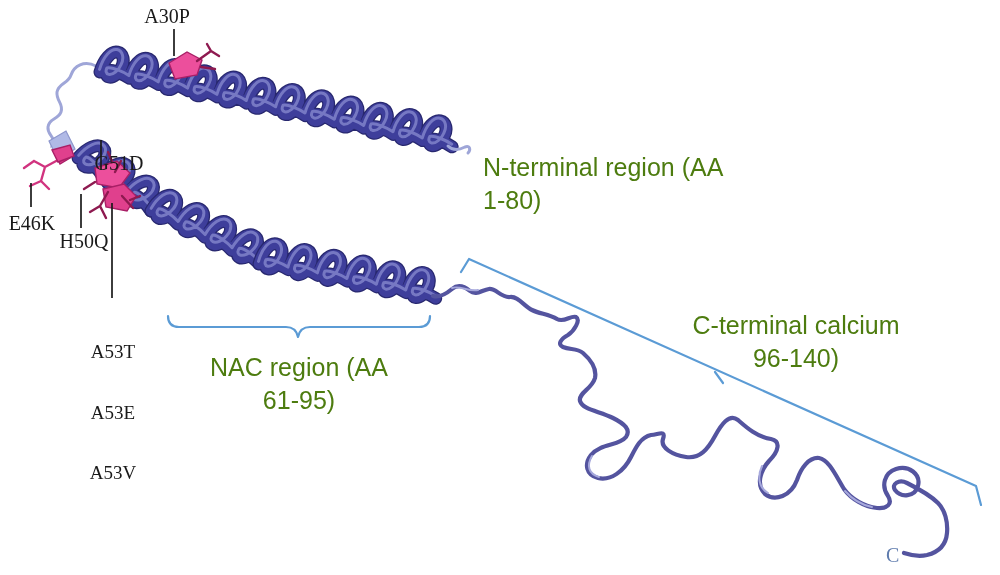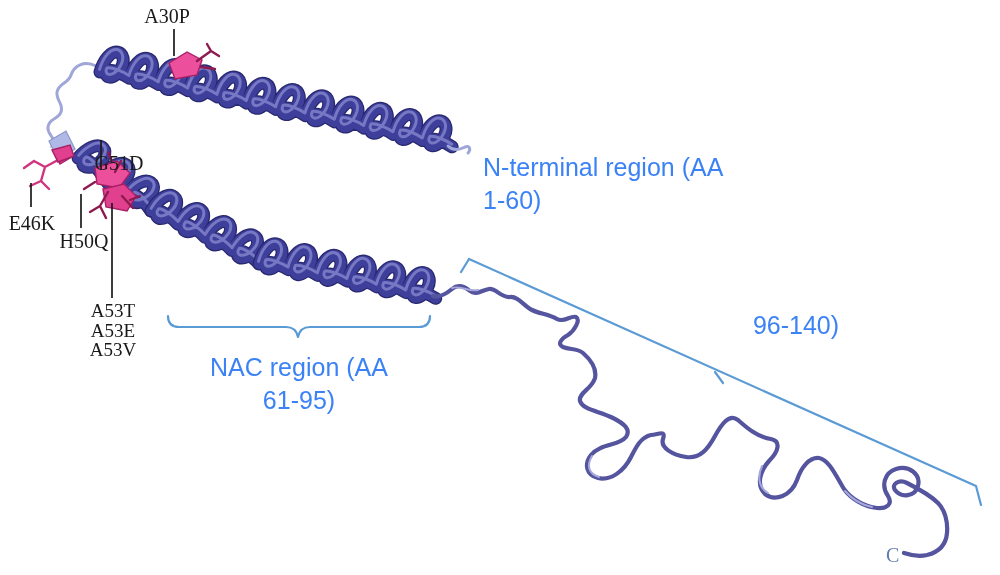--- a/index.html
+++ b/index.html
@@ -13,24 +13,24 @@
   .coil-hi{stroke:#a6a8dc;stroke-width:2;fill:none;stroke-linecap:round;}
   .connector{stroke:#9fa6d8;stroke-width:3;fill:none;stroke-linecap:round;}
   .bracket{stroke:#5b9bd5;stroke-width:2.2;fill:none;stroke-linecap:round;stroke-linejoin:round;}
   .pointer{stroke:#1a1a1a;stroke-width:1.7;fill:none;}
   .stick{stroke:#8e1a50;stroke-width:2.4;fill:none;stroke-linecap:round;}
   .stick2{stroke:#d1337f;stroke-width:2.4;fill:none;stroke-linecap:round;}
   .site{fill:#ec4f9c;stroke:#a81f66;stroke-width:1.4;}
   .site2{fill:#e0408d;stroke:#a81f66;stroke-width:1.4;}
   .lbl{position:absolute;color:#1a1a1a;font-family:"Liberation Serif",serif;
        font-size:20px;text-align:center;white-space:nowrap;line-height:20px;}
-  .region{position:absolute;color:#3b82f6;font-family:"Liberation Sans",sans-serif;
+  .region{position:absolute;color:#4d7c0f;font-family:"Liberation Sans",sans-serif;
           font-size:25px;line-height:33px;}
   .center{text-align:center;}
-  #lbl-a53 div{line-height:19.5px;font-size:19px;}
+  #lbl-a53 div{line-height:19.5px;font-size:19px;margin-top:41px;}
   #lbl-c-end{position:absolute;color:#5f7cae;font-family:"Liberation Serif",serif;font-size:20px;}
 </style>
 </head>
 <body>
 
 <div id="canvas">
 
   <svg id="structure-svg" width="1000" height="575" viewBox="0 0 1000 575">
     <defs>
       <path id="L12" d="M0 0 c1 -14 7 -23 13 -23c6 0 9 7 7 14c-1 6 -6 12 -10 12c-3 0 -4 -3 -3 -6c4 -2 16 0 23 3c1 -14 7 -23 13 -23c6 0 9 7 7 14c-1 6 -6 12 -10 12c-3 0 -4 -3 -3 -6c4 -2 16 0 23 3c1 -14 7 -23 13 -23c6 0 9 7 7 14c-1 6 -6 12 -10 12c-3 0 -4 -3 -3 -6c4 -2 16 0 23 3c1 -14 7 -23 13 -23c6 0 9 7 7 14c-1 6 -6 12 -10 12c-3 0 -4 -3 -3 -6c4 -2 16 0 23 3c1 -14 7 -23 13 -23c6 0 9 7 7 14c-1 6 -6 12 -10 12c-3 0 -4 -3 -3 -6c4 -2 16 0 23 3c1 -14 7 -23 13 -23c6 0 9 7 7 14c-1 6 -6 12 -10 12c-3 0 -4 -3 -3 -6c4 -2 16 0 23 3c1 -14 7 -23 13 -23c6 0 9 7 7 14c-1 6 -6 12 -10 12c-3 0 -4 -3 -3 -6c4 -2 16 0 23 3c1 -14 7 -23 13 -23c6 0 9 7 7 14c-1 6 -6 12 -10 12c-3 0 -4 -3 -3 -6c4 -2 16 0 23 3c1 -14 7 -23 13 -23c6 0 9 7 7 14c-1 6 -6 12 -10 12c-3 0 -4 -3 -3 -6c4 -2 16 0 23 3c1 -14 7 -23 13 -23c6 0 9 7 7 14c-1 6 -6 12 -10 12c-3 0 -4 -3 -3 -6c4 -2 16 0 23 3c1 -14 7 -23 13 -23c6 0 9 7 7 14c-1 6 -6 12 -10 12c-3 0 -4 -3 -3 -6c4 -2 16 0 23 3c1 -14 7 -23 13 -23c6 0 9 7 7 14c-1 6 -6 12 -10 12c-3 0 -4 -3 -3 -6c4 -2 16 0 23 3"></path>
@@ -118,25 +118,26 @@
   <div class="lbl" style="left:4px;top:207px;width:56px;margin-top:6px;">E46K</div>
   <div class="lbl" style="left:53px;top:231px;width:62px;">H50Q</div>
   <div class="lbl" id="lbl-a53" style="left:87px;top:301px;width:52px;">
     <div>A53T</div>
     <div>A53E</div>
     <div>A53V</div>
   </div>
 
   <div class="region" style="left:483px;top:151px;width:260px;">
     <div>N-terminal region (AA</div>
-    <div>1-60)</div>
+    <div>1-80)</div>
   </div>
   <div class="region center" style="left:184px;top:351px;width:230px;">
     <div>NAC region (AA</div>
     <div>61-95)</div>
   </div>
   <div class="region center" style="left:650px;top:309px;width:292px;">
+    <div>C-terminal calcium</div>
     <div>96-140)</div>
   </div>
 
   <div id="lbl-c-end" style="left:886px;top:544px;">C</div>
 
 </div>
 
 </body></html>

